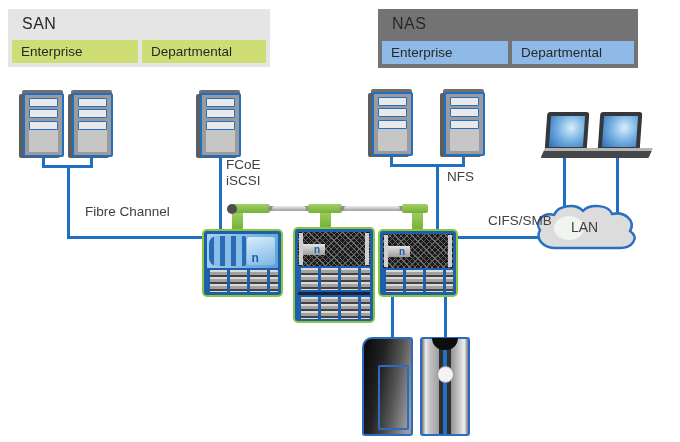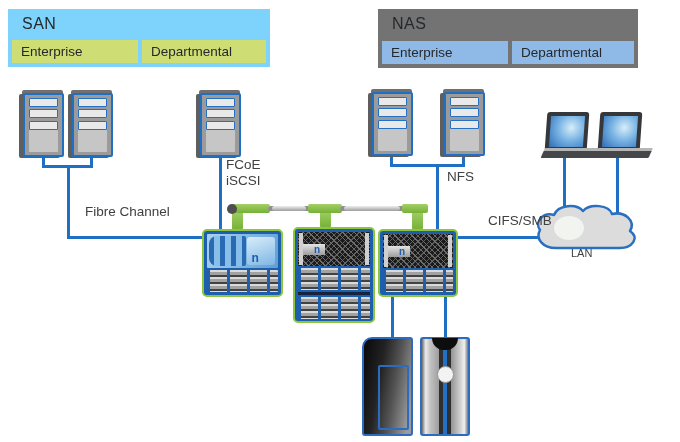--- a/index.html
+++ b/index.html
@@ -1,21 +1,21 @@
 <!DOCTYPE html>
 <html><head>
 <meta charset="utf-8">
 <style>
   html,body{margin:0;padding:0;background:#fff;}
   .canvas{position:relative;width:680px;height:442px;background:#fff;overflow:hidden;
           font-family:"Liberation Sans", sans-serif;color:#414042;}
 
   
   .group-box{position:absolute;box-sizing:border-box;}
-  .san-box{left:8px;top:9px;width:262px;height:58px;background:#7dd3fc;}
+  .san-box{left:8px;top:9px;width:262px;height:58px;background:#e5e5e5;}
   .nas-box{left:378px;top:9px;width:260px;height:59px;background:#737373;}
   .group-title{position:absolute;left:14px;top:6px;font-size:16px;letter-spacing:.5px;color:#26292c;}
   .tab{position:absolute;bottom:4px;height:23px;line-height:23px;padding-left:9px;
        font-size:13.5px;color:#26292c;box-sizing:border-box;}
   .san-tab{background:#cedd74;}
   .nas-tab{background:#8fb9e6;}
   .tab-a{left:4px;width:126px;}
   .tab-b{left:134px;width:124px;}
   .nas-box .tab-b{width:122px;}
 
@@ -83,21 +83,21 @@
            border-radius:0 0 14px 14px;}
   .fct-circle{position:absolute;top:27px;left:50%;margin-left:-8px;width:15px;height:15px;border-radius:50%;
            background:#f3f3f3;border:1px solid #979797;}
 
   
   .cloud{position:absolute;left:532px;top:201px;width:112px;height:56px;z-index:2;}
 
   
   .lbl{position:absolute;font-size:13.5px;line-height:16px;color:#414042;z-index:4;white-space:nowrap;}
   .lbl2{line-height:17px;}
-  .lan-lbl{position:absolute;left:571px;top:219px;font-size:11px;color:#414042;z-index:4;margin-top:28px;}
+  .lan-lbl{position:absolute;left:571px;top:219px;font-size:14px;color:#414042;z-index:4;}
 </style>
 </head>
 <body>
 
 <div class="canvas">
 
   <div class="group-box san-box">
     <div class="group-title">SAN</div>
     <div class="tab san-tab tab-a">Enterprise</div>
     <div class="tab san-tab tab-b">Departmental</div>

